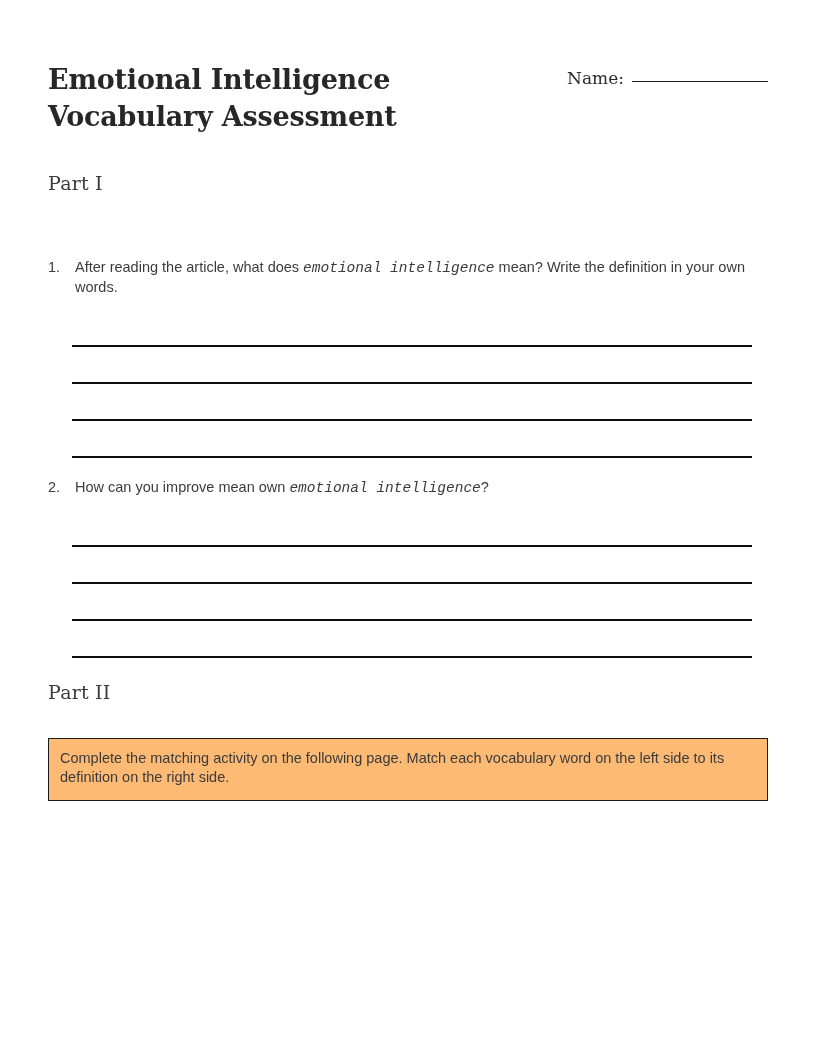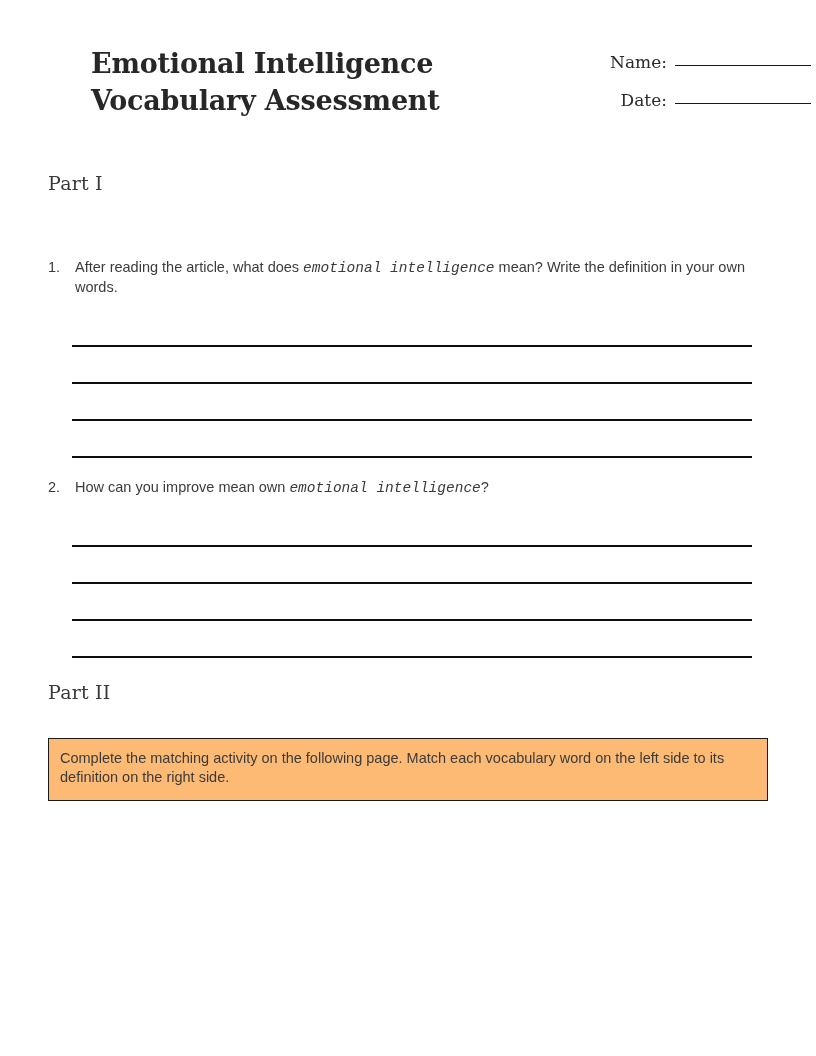--- a/index.html
+++ b/index.html
@@ -20,26 +20,25 @@
     width: 816px;
     height: 1056px;
     background: #ffffff;
     overflow: hidden;
   }
 
   
   .header {
     position: absolute;
     left: 48px;
-    top: 44px;
+    top: 60px;
     width: 720px;
     display: flex;
     align-items: flex-start;
     justify-content: space-between;
-    margin-left: 43px;
   }
   .title {
     font-family: "DejaVu Serif", "Liberation Serif", serif;
     font-weight: bold;
     font-size: 27px;
     line-height: 1.37;
     color: #272727;
     letter-spacing: -0.2px;
     width: 500px;
     margin: 0;
@@ -180,24 +179,20 @@
 <div class="page">
 
   <div class="header">
     <h1 class="title">Emotional Intelligence Vocabulary Assessment</h1>
 
     <div class="name-date">
       <div class="nd-row">
         <span class="nd-label">Name:</span>
         <span class="nd-line"></span>
       </div>
-      <div class="nd-row">
-        <span class="nd-label">Date:</span>
-        <span class="nd-line"></span>
-      </div>
     </div>
   </div>
 
   <h2 class="part-heading" id="part1-heading">Part I</h2>
 
   <div class="question" id="question-1">
     <div class="q-row">
       <span class="q-num">1.</span>
       <span class="q-text"><span>After reading the article, what does </span><i>emotional intelligence</i><span> mean? Write the definition in your own words.</span></span>
     </div>

